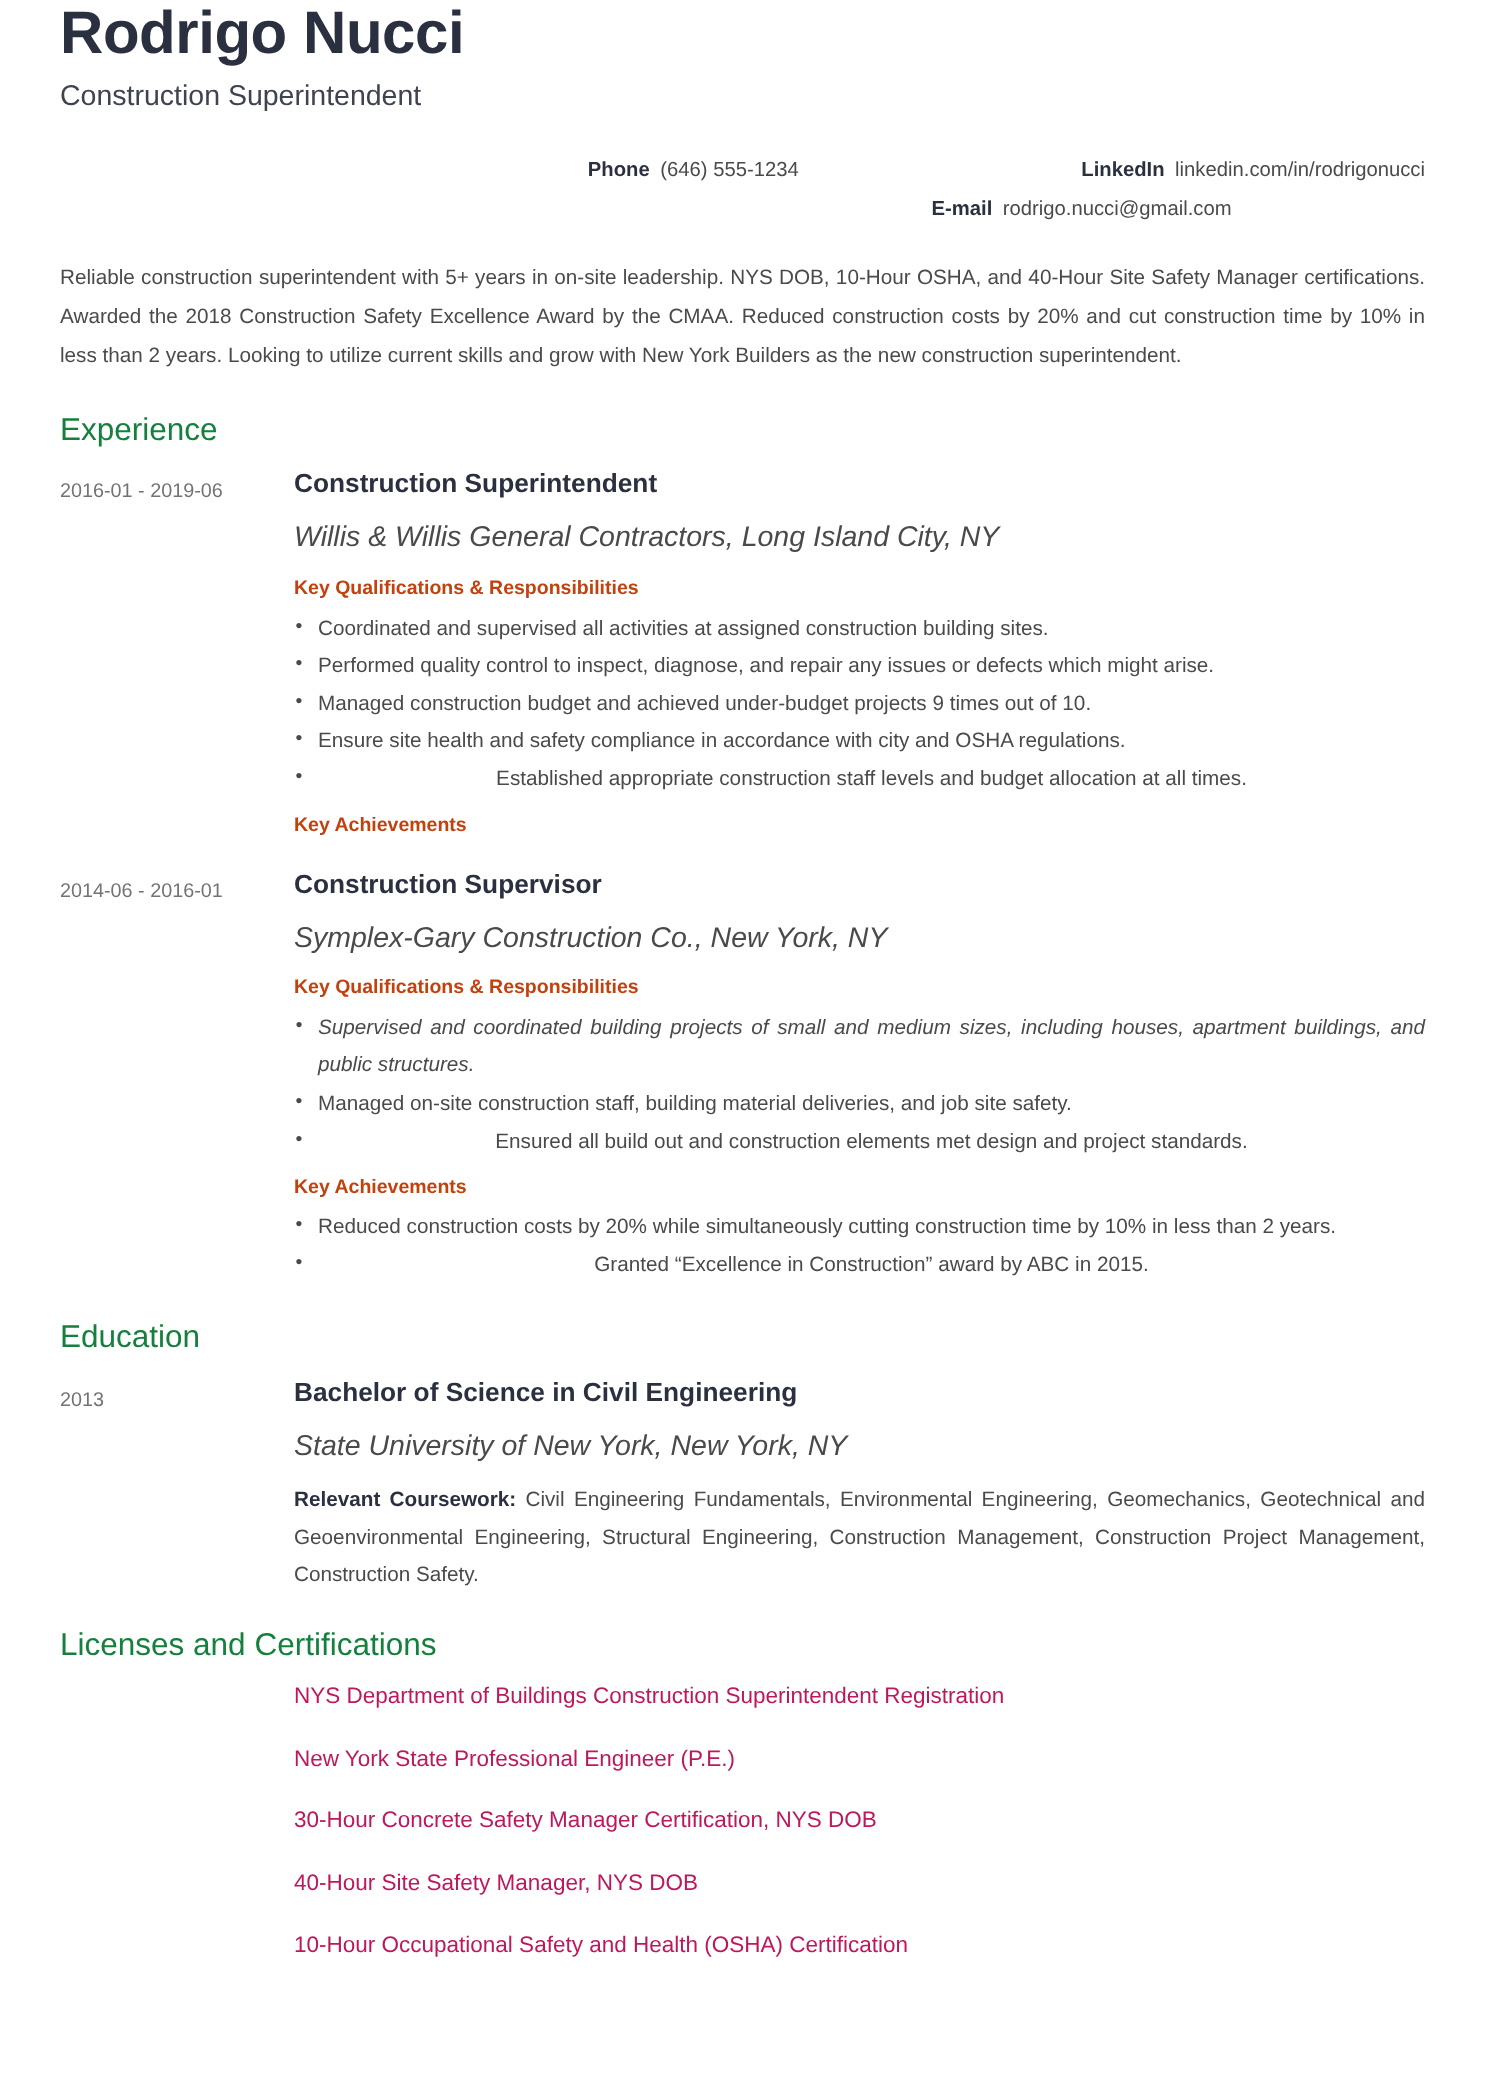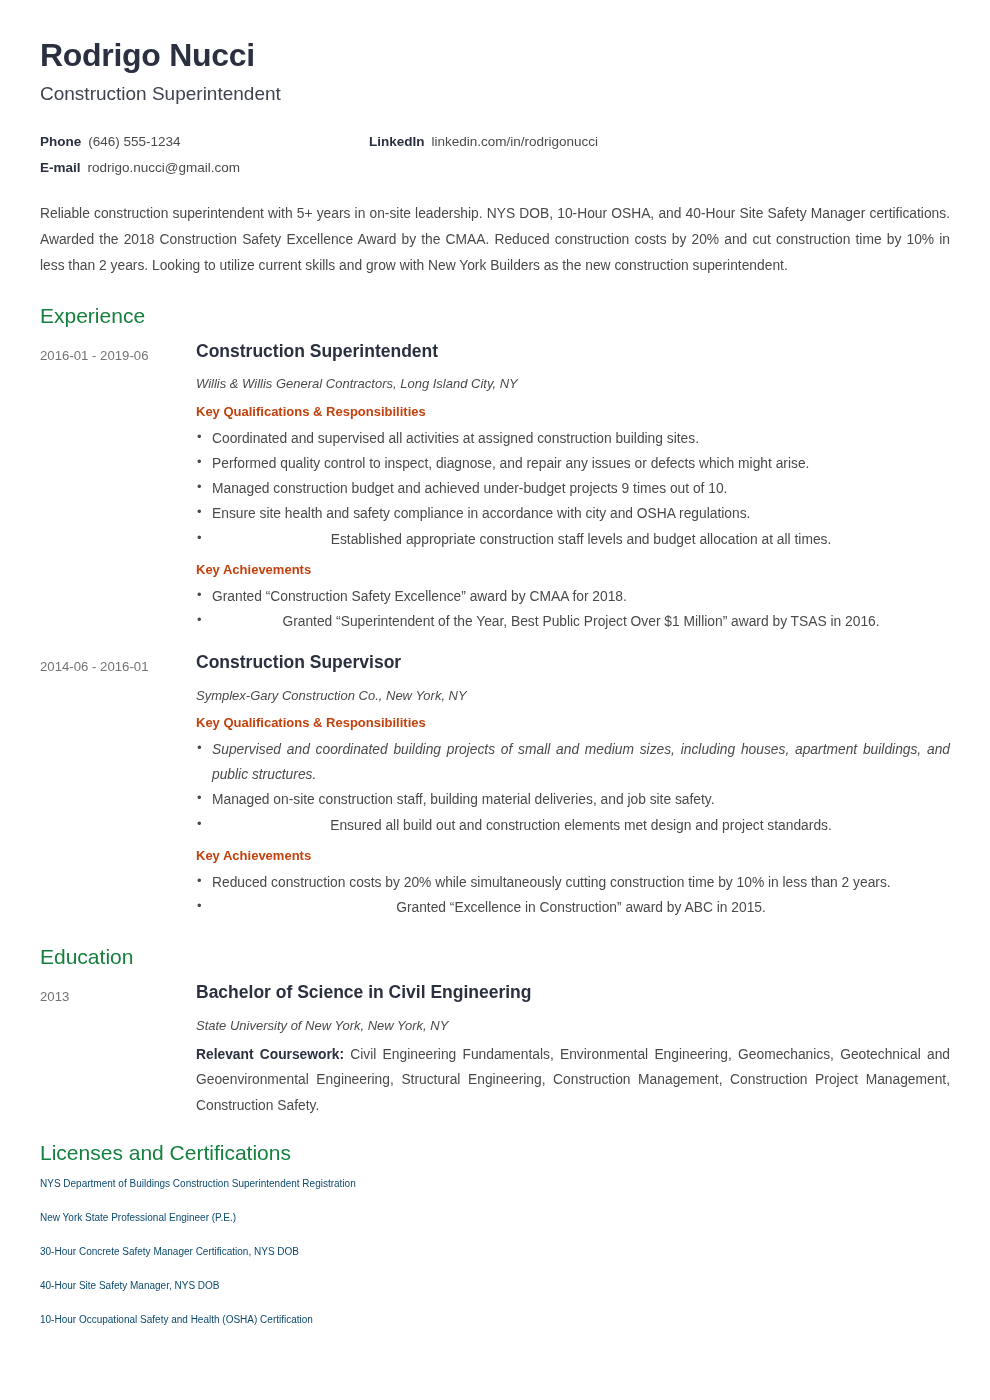--- a/index.html
+++ b/index.html
@@ -18,44 +18,44 @@
     width: 990px;
     height: 1400px;
     box-sizing: border-box;
     padding: 0 40px;
     position: relative;
     background: #fff;
   }
 
   
   .name {
-    font-size: 32px;
+    font-size: 40px;
     font-weight: bold;
     color: #2b3040;
     letter-spacing: -0.3px;
     margin: 0;
-    padding-top: 38px;
     line-height: 1.1;
   }
   .job-title {
     font-size: 19px;
     font-weight: normal;
     color: #3f4350;
     margin: 10px 0 0 0;
     line-height: 1.2;
   }
 
   .contact-block {
     margin-top: 28px;
   }
   .contact-row {
     display: flex;
     align-items: baseline;
     margin-bottom: 11px;
     font-size: 13.5px;
+    justify-content: flex-end;
   }
   .contact-cell {
     display: flex;
     align-items: baseline;
   }
   .contact-cell.first { width: 329px; flex: none; }
   .contact-label {
     font-weight: bold;
     color: #2b3040;
     margin-right: 7px;
@@ -104,21 +104,21 @@
     min-width: 0;
   }
   .entry-title {
     font-size: 17.5px;
     font-weight: bold;
     color: #2b3040;
     margin: 0;
     line-height: 1.45;
   }
   .entry-org {
-    font-size: 13px;
+    font-size: 19px;
     font-style: italic;
     color: #4a4a4a;
     margin-top: 10px;
     line-height: 1.5;
   }
   .sub-heading {
     font-size: 13px;
     font-weight: bold;
     color: #c2410c;
     margin-top: 8px;
@@ -162,22 +162,23 @@
     font-weight: bold;
   }
 
   
   .cert-list {
     margin: 8px 0 0 0;
     padding: 0;
     list-style: none;
   }
   .cert-list li {
-    font-size: 10px;
-    color: #0c4a6e;
+    margin-left: 156px;
+    font-size: 15px;
+    color: #be185d;
     line-height: 1.5;
     margin-bottom: 19px;
   }
 </style>
 </head>
 <body>
 
 <div class="page">
 
   <h1 class="name">Rodrigo Nucci</h1>
@@ -213,24 +214,20 @@
       <div class="entry-org">Willis &amp; Willis General Contractors, Long Island City, NY</div>
       <div class="sub-heading">Key Qualifications &amp; Responsibilities</div>
       <ul class="bullets">
         <li>Coordinated and supervised all activities at assigned construction building sites.</li>
         <li>Performed quality control to inspect, diagnose, and repair any issues or defects which might arise.</li>
         <li>Managed construction budget and achieved under-budget projects 9 times out of 10.</li>
         <li>Ensure site health and safety compliance in accordance with city and OSHA regulations.</li>
         <li>Established appropriate construction staff levels and budget allocation at all times.</li>
       </ul>
       <div class="sub-heading">Key Achievements</div>
-      <ul class="bullets">
-        <li>Granted “Construction Safety Excellence” award by CMAA for 2018.</li>
-        <li>Granted “Superintendent of the Year, Best Public Project Over $1 Million” award by TSAS in 2016.</li>
-      </ul>
     </div>
   </div>
 
   <div class="entry" style="margin-top:16px;">
     <div class="entry-date">2014-06 - 2016-01</div>
     <div class="entry-body">
       <div class="entry-title">Construction Supervisor</div>
       <div class="entry-org">Symplex-Gary Construction Co., New York, NY</div>
       <div class="sub-heading">Key Qualifications &amp; Responsibilities</div>
       <ul class="bullets">

